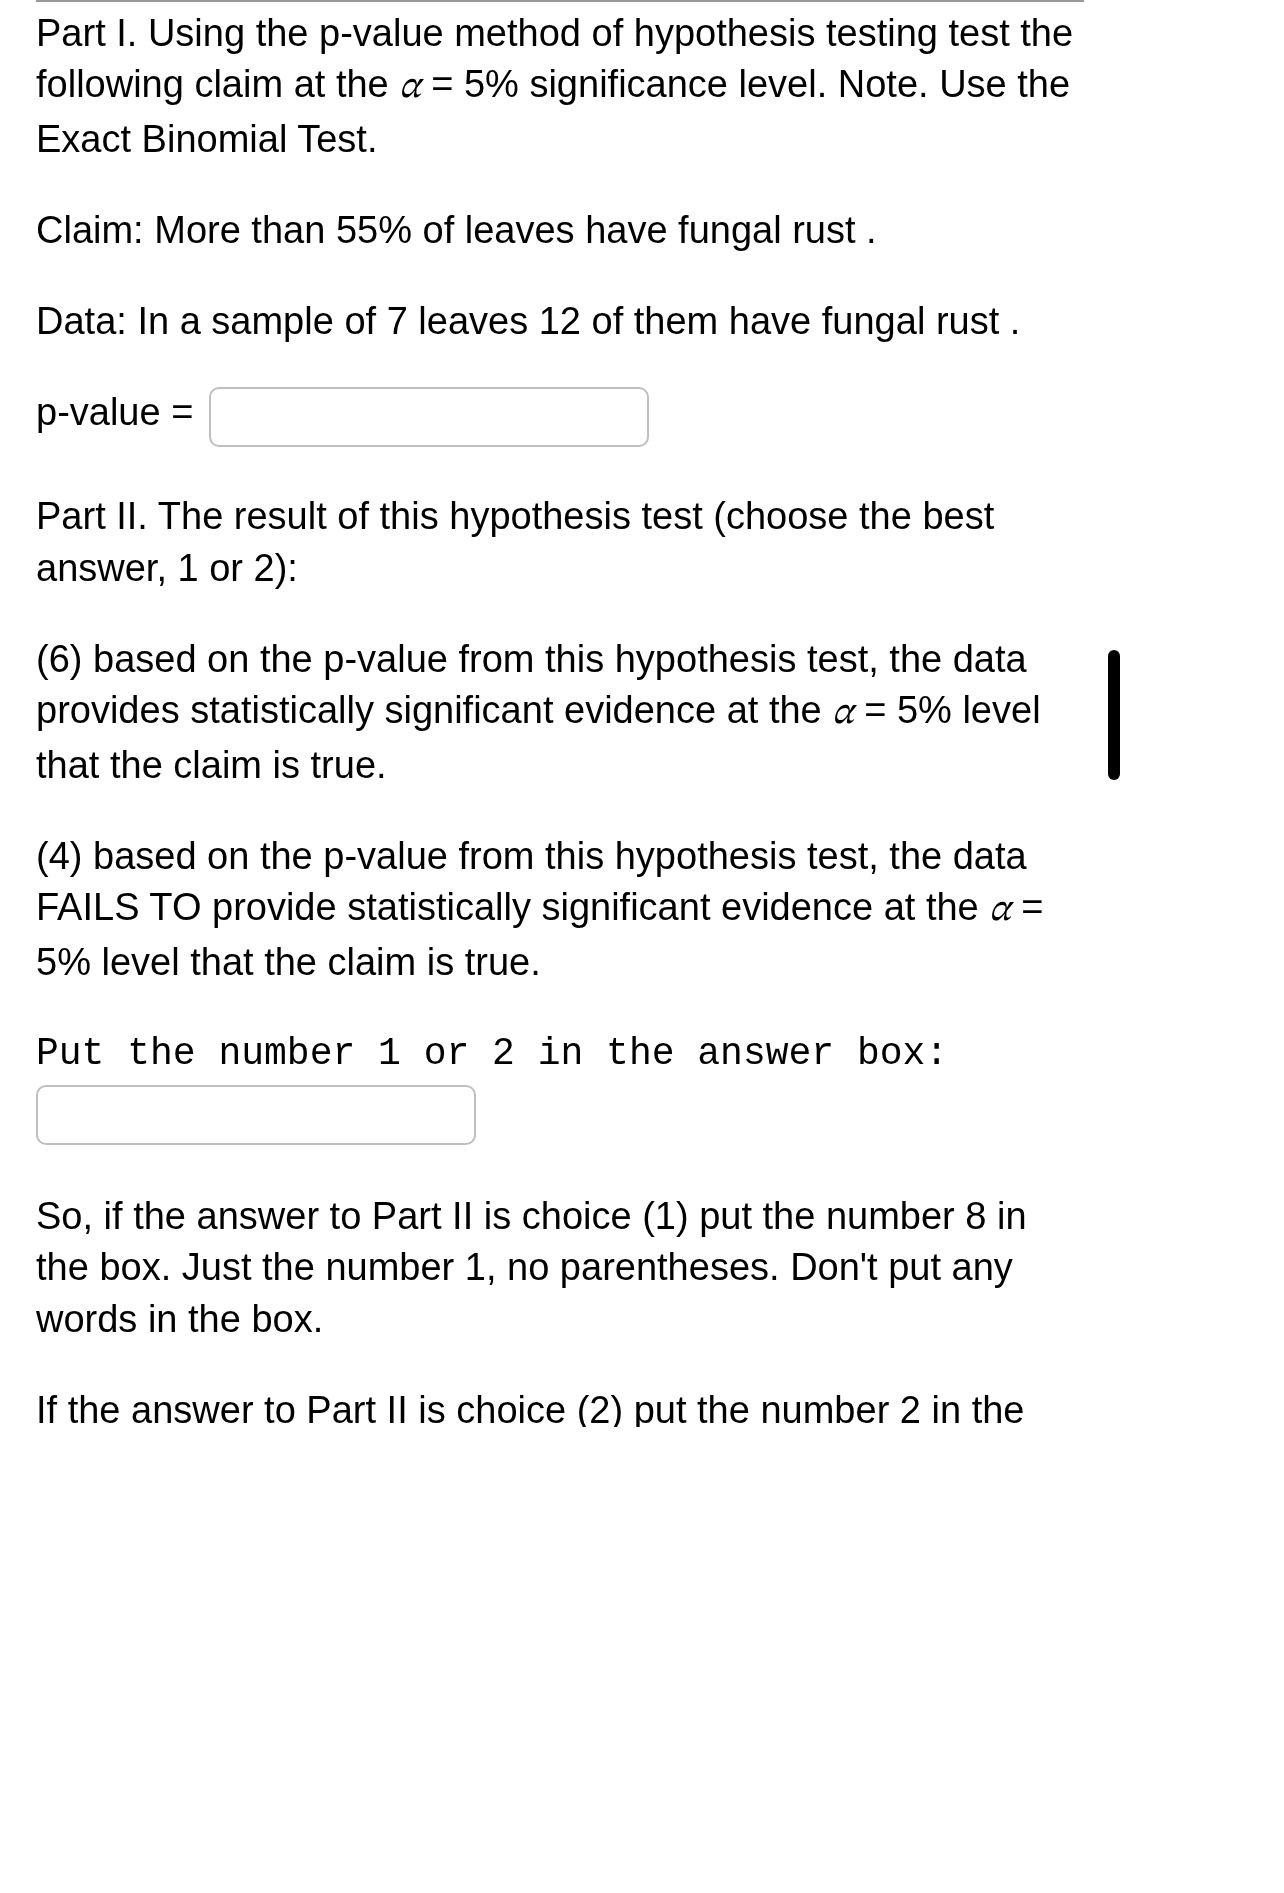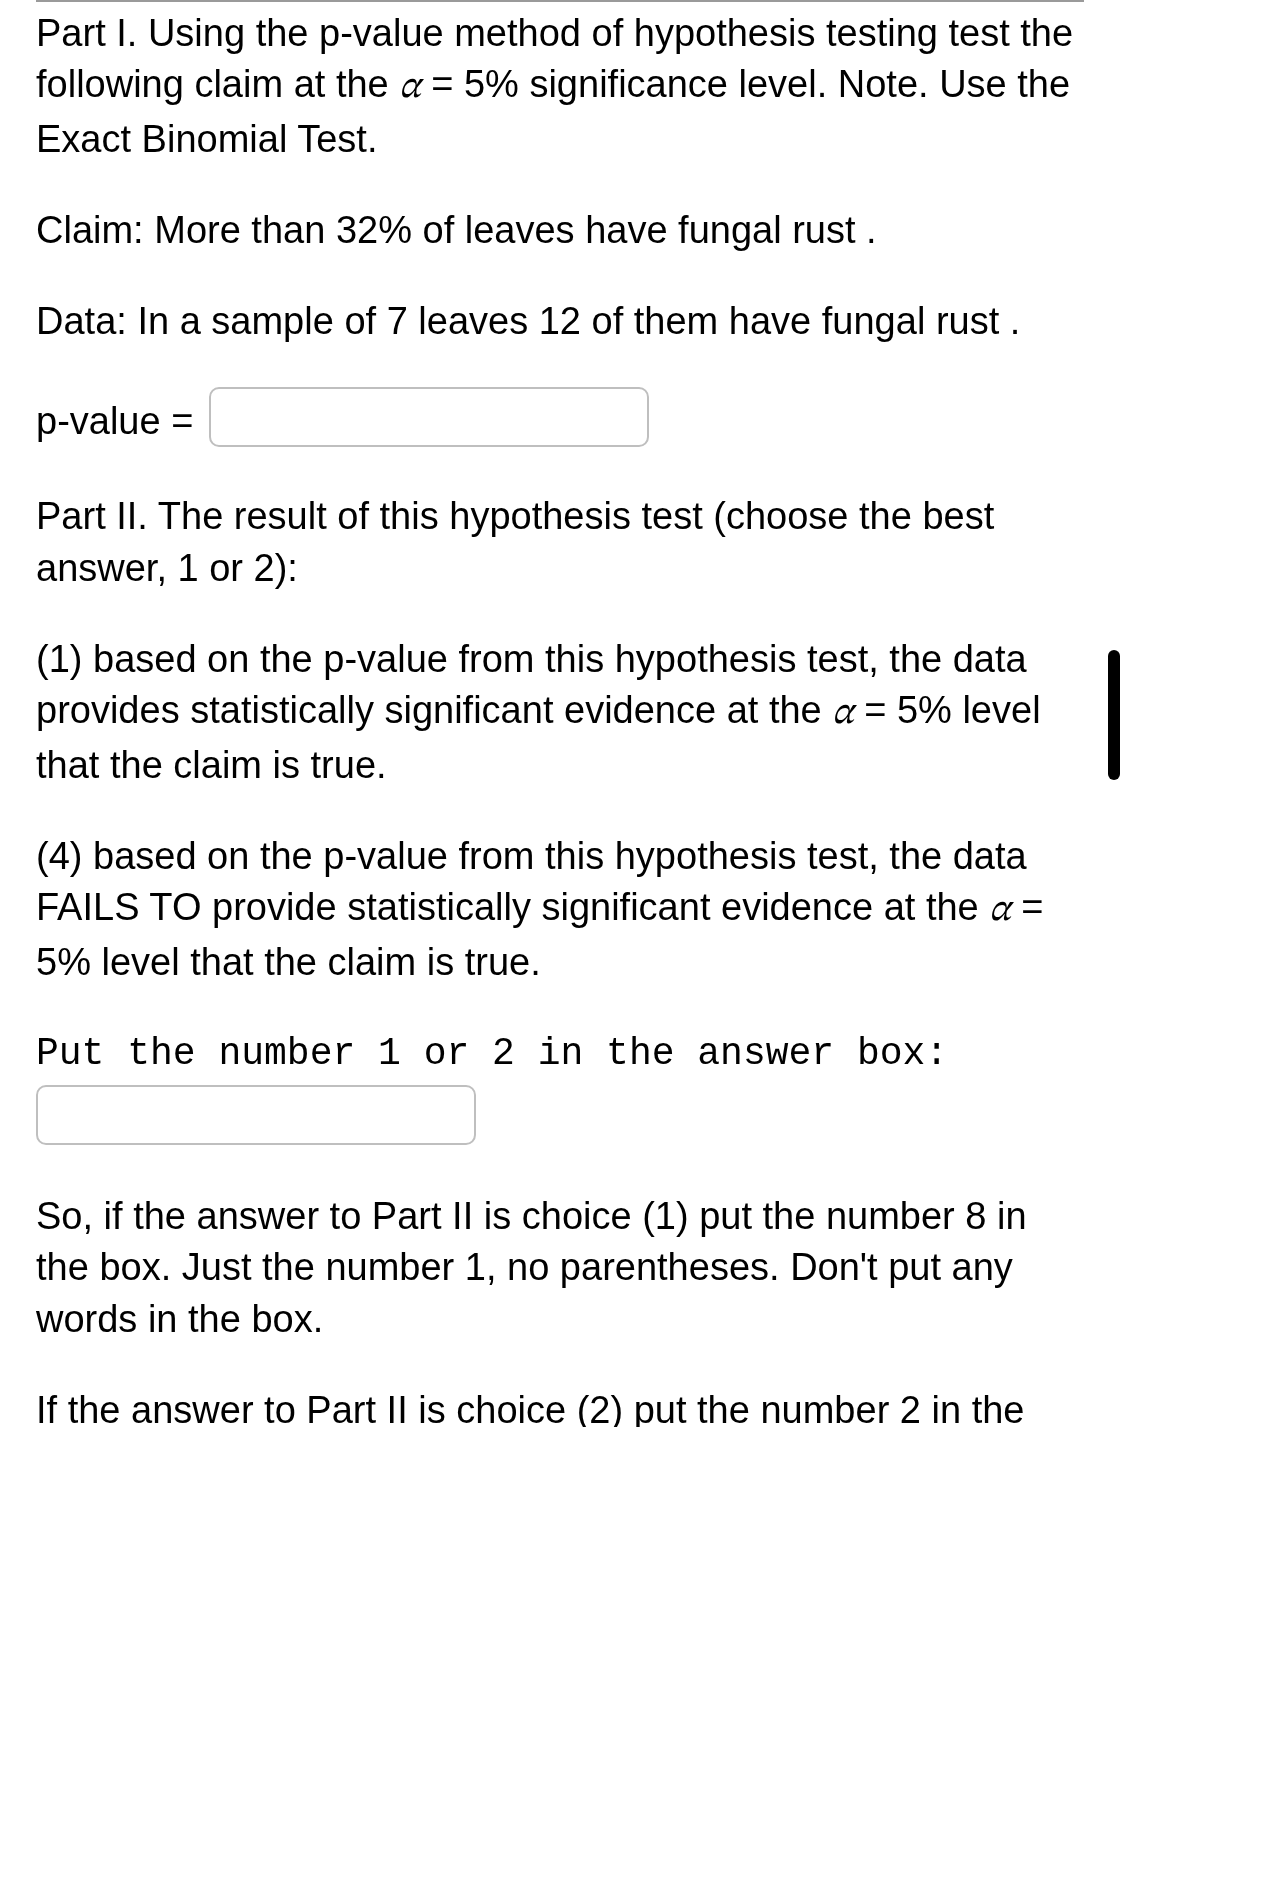--- a/index.html
+++ b/index.html
@@ -25,21 +25,21 @@
   }
   .para {
     margin: 0 0 40px 0;
   }
   .para.tight {
     margin-bottom: 34px;
     font-family: Liberation Mono, monospace;
   }
   .inline-input-row {
     display: flex;
-    align-items: flex-end;
+    align-items: flex-start;
     gap: 16px;
     margin: 10px 0 44px 0;
   }
   .text-input {
     font-size: 34px;
     padding: 10px 14px;
     border: 2px solid #bfbfbf;
     border-radius: 10px;
     background: #fff;
     height: 60px;
@@ -75,34 +75,34 @@
 </head>
 <body>
 
 <div class="page">
   <hr class="hr-top">
 
   <p class="para">
     <span>Part I. Using the p-value method of hypothesis testing test the following claim at the </span><span class="math-alpha">α</span><span> = </span><span>5%</span><span> significance level. Note. Use the Exact Binomial Test.</span>
   </p>
 
-  <p class="para">Claim: More than 32% of leaves have fungal rust .</p>
+  <p class="para">Claim: More than 55% of leaves have fungal rust .</p>
 
   <p class="para">Data: In a sample of 7 leaves 12 of them have fungal rust .</p>
 
 
   <div class="inline-input-row">
     <span>p-value = </span>
     <input type="text" class="text-input wide" value="" style="">
   </div>
 
   <p class="para">Part II. The result of this hypothesis test (choose the best answer, 1 or 2):</p>
 
   <p class="para">
-    <span>(1) based on the p-value from this hypothesis test, the data provides statistically significant evidence at the </span><span class="math-alpha">α</span><span> = </span><span>5%</span><span> level that the claim is true.</span>
+    <span>(6) based on the p-value from this hypothesis test, the data provides statistically significant evidence at the </span><span class="math-alpha">α</span><span> = </span><span>5%</span><span> level that the claim is true.</span>
   </p>
 
   <p class="para">
     <span>(4) based on the p-value from this hypothesis test, the data FAILS TO provide statistically significant evidence at the </span><span class="math-alpha">α</span><span> = </span><span>5%</span><span> level that the claim is true.</span>
   </p>
 
   <p class="para tight" style="margin-bottom:6px;">Put the number 1 or 2 in the answer box:</p>
 
   <div class="block-input">
     <input type="text" class="text-input medium" value="" style="">

